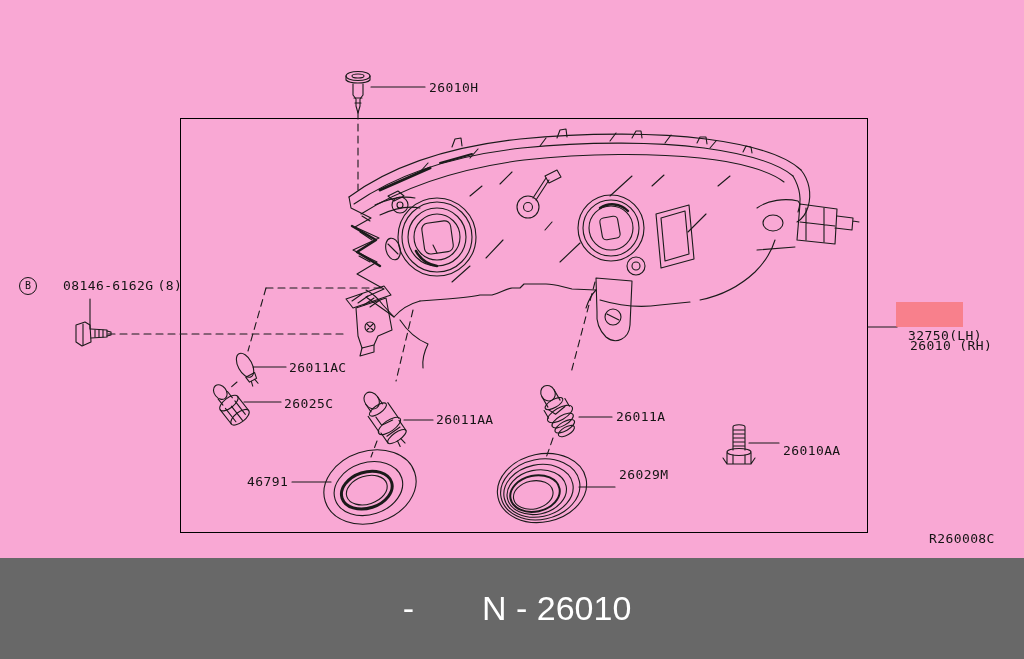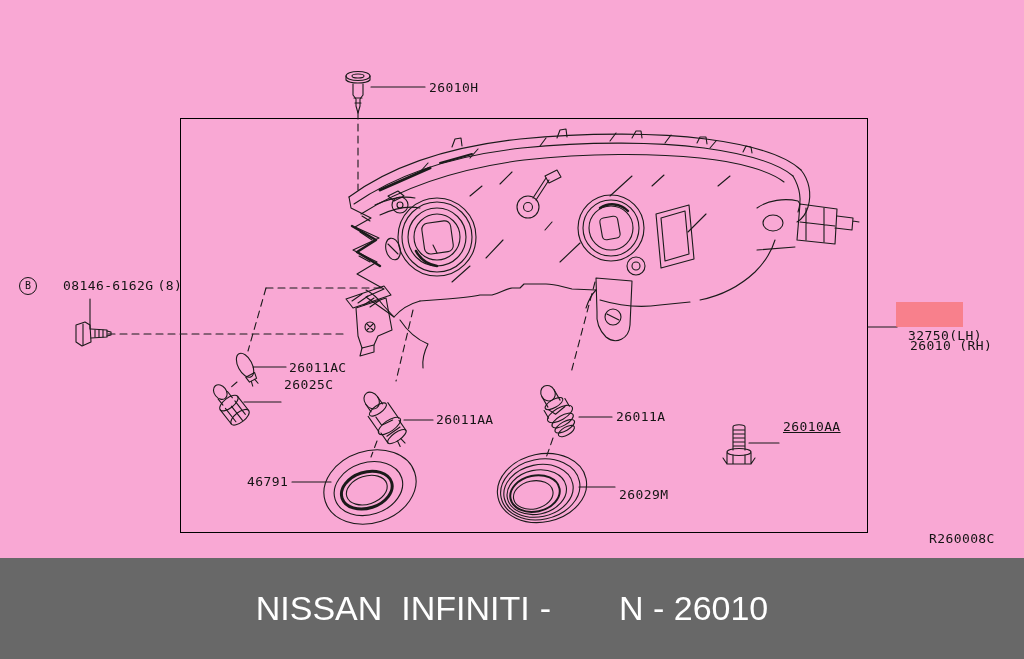--- a/index.html
+++ b/index.html
@@ -231,32 +231,31 @@
 
   <span class="lbl" style="left:429px;top:81px;">26010H</span>
 
   <div class="bolt-row">
     <span class="circ-b">B</span>
     <span class="lbl" style="position:static;margin-left:22px;">08146-6162G</span>
     <span class="lbl" style="position:static;">(8)</span>
   </div>
 
   <span class="lbl" style="left:289px;top:361px;">26011AC</span>
-  <span class="lbl" style="left:284px;top:378px;">26025C</span>
+  <span class="lbl" style="left:284px;top:397px;">26025C</span>
   <span class="lbl" style="left:436px;top:413px;">26011AA</span>
   <span class="lbl" style="left:616px;top:410px;">26011A</span>
   <span class="lbl" style="left:247px;top:475px;">46791</span>
-  <span class="lbl" style="left:619px;top:488px;">26029M</span>
-  <span class="lbl" style="left:783px;top:420px;text-decoration:underline;">26010AA</span>
+  <span class="lbl" style="left:619px;top:468px;">26029M</span>
+  <span class="lbl" style="left:783px;top:444px;">26010AA</span>
 
   <span class="lbl" style="left:910px;top:311px;margin-top:28px;">26010 (RH)</span>
   <span class="lbl" style="left:908px;top:329px;">32750(LH)</span>
   <div class="hl-overlay"></div>
 
   <span class="lbl" style="left:929px;top:532px;">R260008C</span>
 
   <div class="banner">
-    <span>NISSAN  INFINITI</span>
     <span class="sep">-</span>
     <span class="catalog">N - 26010</span>
   </div>
 
 </div>
 
 </body></html>

